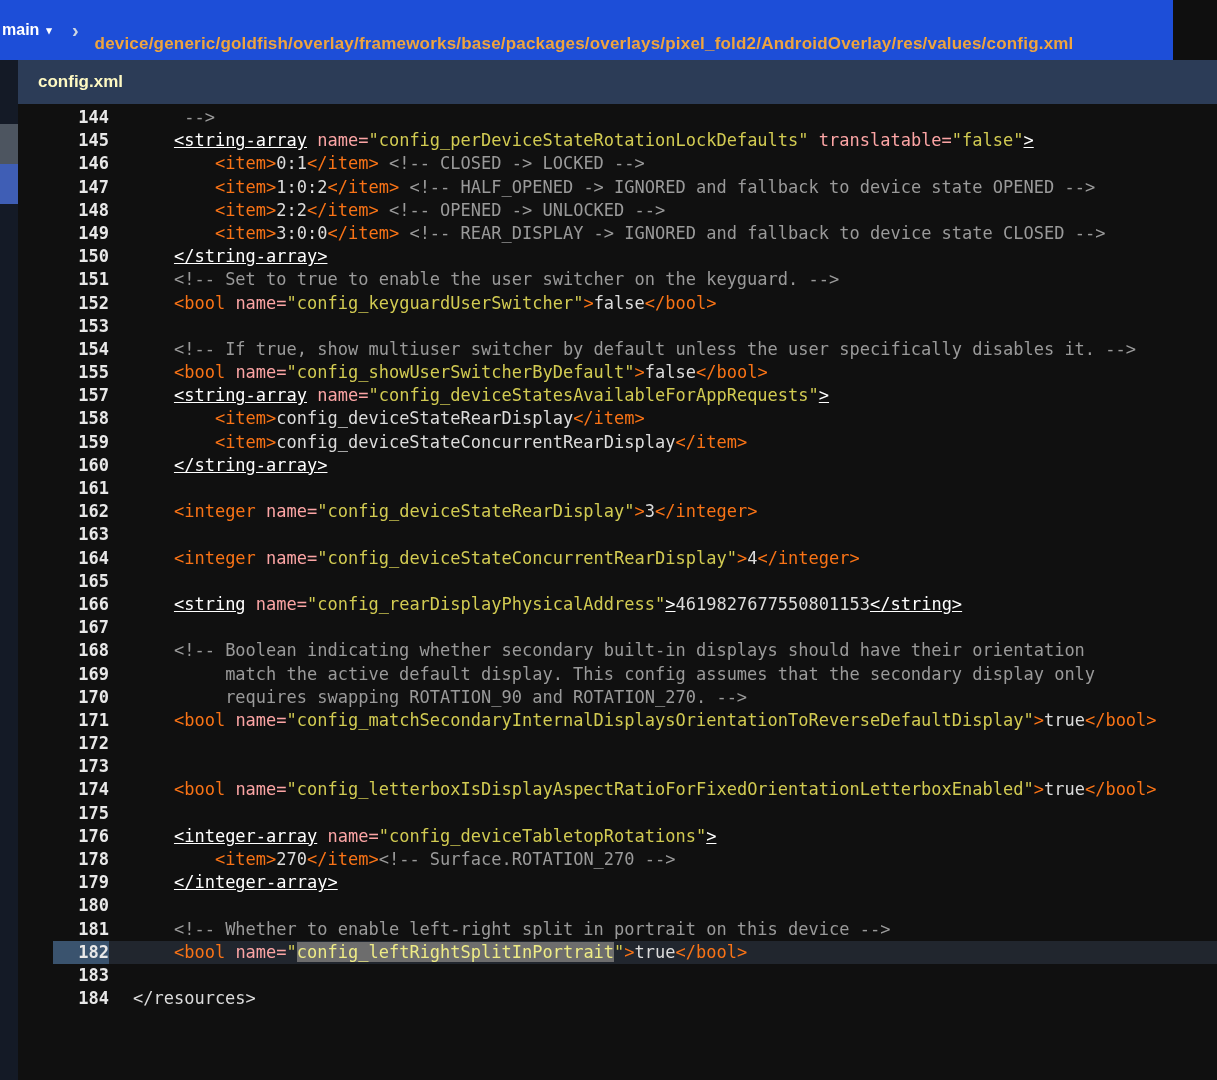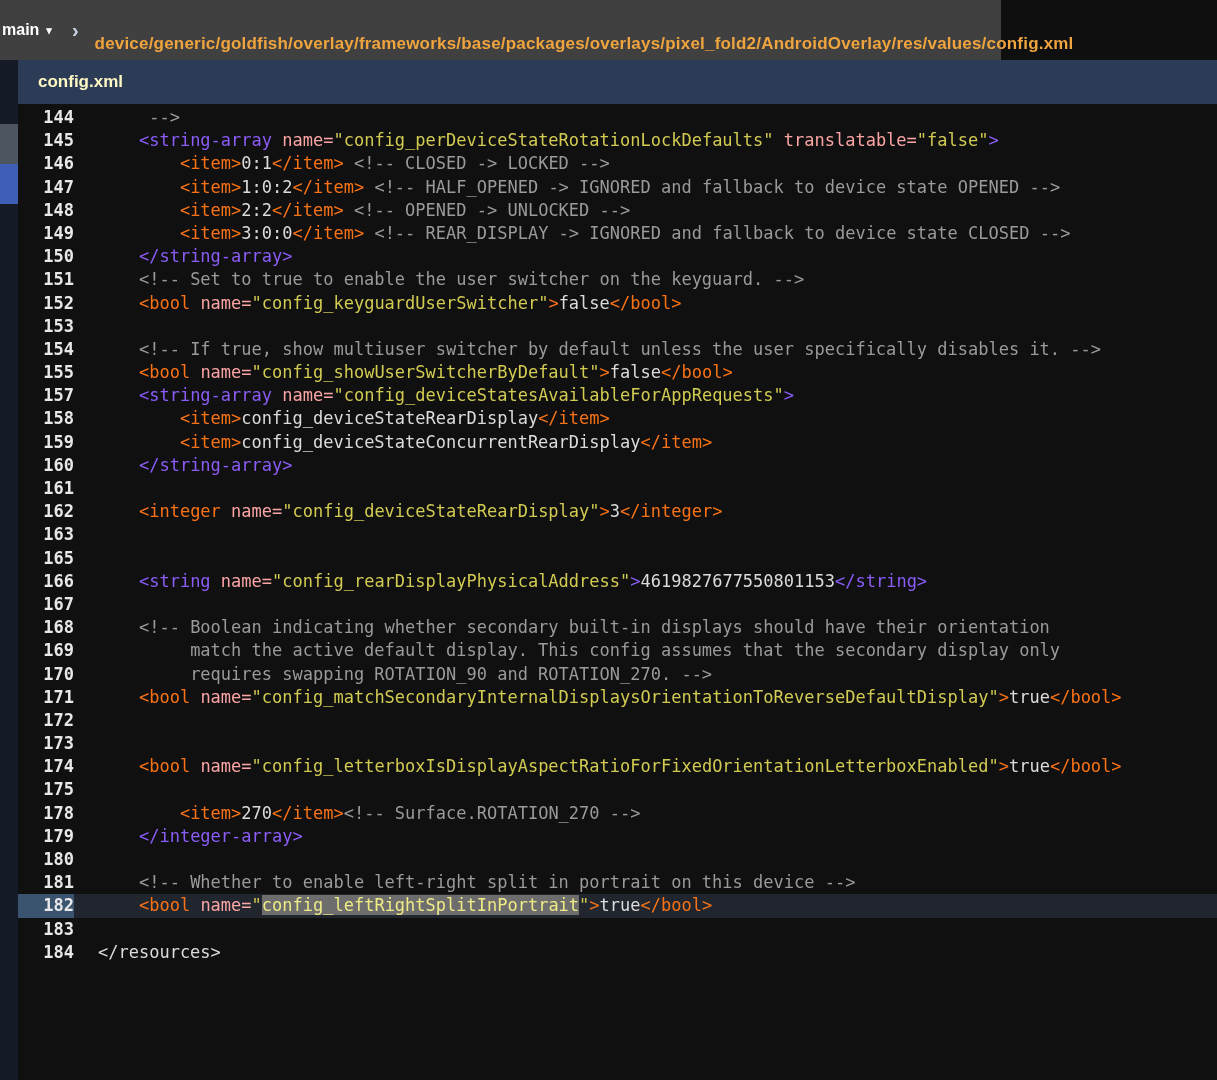--- a/index.html
+++ b/index.html
@@ -1,22 +1,22 @@
 <!DOCTYPE html>
 <html><head>
 <meta charset="utf-8">
 <style>
   * { margin:0; padding:0; box-sizing:border-box; }
   html,body { width:1217px; height:1080px; overflow:hidden; background:#0f0f0f; }
   body { font-family:"Liberation Sans", sans-serif; position:relative; }
 
   
   .topbar {
-    position:absolute; top:0; left:0; width:1001px; height:60px;
-    background:#404040; display:flex; align-items:center; padding-left:2px;
+    position:absolute; top:0; left:0; width:1173px; height:60px;
+    background:#1d4ed8; display:flex; align-items:center; padding-left:2px;
   }
   .branch { color:#ffffff; font-size:16px; font-weight:700; display:flex; align-items:center; cursor:pointer; }
   .caret { color:#ffffff; font-size:11px; margin-left:7px; }
   .chev  { color:#cdd6e2; font-size:20px; font-weight:700; margin:0 16px 0 20px; }
   .path  { color:#efa43e; font-size:17px; font-weight:700; letter-spacing:0.2px; white-space:nowrap;margin-top:27px; }
 
   
   .tabbar {
     position:absolute; top:60px; left:18px; width:1199px; height:44px;
     background:#2c3c57; display:flex; align-items:center;
@@ -25,30 +25,30 @@
 
   
   .rail { position:absolute; top:60px; left:0; width:18px; height:1020px; background:#141a26; }
   .rail .blk1 { position:absolute; top:64px; left:0; width:18px; height:40px; background:#4d5560; }
   .rail .blk2 { position:absolute; top:104px; left:0; width:18px; height:40px; background:#3f5eb5; }
 
   
   .code {
     position:absolute; top:104px; left:18px; width:1199px; height:976px;
     background:#101010; padding-top:2px;
-    font-family:"DejaVu Sans Mono", monospace; font-size:17px;
+    font-family:"DejaVu Sans Mono", monospace; font-size:17px;padding-left:35px;
   }
   .line { display:flex; height:23.2px; line-height:23.2px; white-space:pre; }
   .gut  {
     width:56px; flex:0 0 56px; text-align:right; color:#e8e8e8;
     font-weight:700; cursor:pointer; user-select:none;
   }
   .src  { padding-left:24px; white-space:pre; }
 
-  .tk-g  { color:#8b5cf6; }          
+  .tk-g  { color:#ffffff;text-decoration:underline; }          
   .tk-o  { color:#f97316; }          
   .tk-a  { color:#fca5a5; }          
   .tk-y  { color:#d2cb52; }          
   .tk-p  { color:#dcdcdc; }          
   .tk-cm { color:#9a9a9a; }          
   .tk-hl { color:#efec86; background:#6d6d6d; }  
 
   .line.cur { background:#21262e; }
   .line.cur .gut { background:#3a536e; }
 </style>
@@ -87,31 +87,33 @@
       <div class="line"><span class="gut">153</span><span class="src"></span></div>
       <div class="line"><span class="gut">154</span><span class="src"><span class="tk-p">    </span><span class="tk-cm">&lt;!-- If true, show multiuser switcher by default unless the user specifically disables it. --&gt;</span></span></div>
       <div class="line"><span class="gut">155</span><span class="src"><span class="tk-p">    </span><span class="tk-o">&lt;bool</span><span class="tk-a"> name=</span><span class="tk-y">"config_showUserSwitcherByDefault"</span><span class="tk-o">&gt;</span><span class="tk-p">false</span><span class="tk-o">&lt;/bool&gt;</span></span></div>
       <div class="line"><span class="gut">157</span><span class="src"><span class="tk-p">    </span><span class="tk-g">&lt;string-array</span><span class="tk-a"> name=</span><span class="tk-y">"config_deviceStatesAvailableForAppRequests"</span><span class="tk-g">&gt;</span></span></div>
       <div class="line"><span class="gut">158</span><span class="src"><span class="tk-p">        </span><span class="tk-o">&lt;item&gt;</span><span class="tk-p">config_deviceStateRearDisplay</span><span class="tk-o">&lt;/item&gt;</span></span></div>
       <div class="line"><span class="gut">159</span><span class="src"><span class="tk-p">        </span><span class="tk-o">&lt;item&gt;</span><span class="tk-p">config_deviceStateConcurrentRearDisplay</span><span class="tk-o">&lt;/item&gt;</span></span></div>
       <div class="line"><span class="gut">160</span><span class="src"><span class="tk-p">    </span><span class="tk-g">&lt;/string-array&gt;</span></span></div>
       <div class="line"><span class="gut">161</span><span class="src"></span></div>
       <div class="line"><span class="gut">162</span><span class="src"><span class="tk-p">    </span><span class="tk-o">&lt;integer</span><span class="tk-a"> name=</span><span class="tk-y">"config_deviceStateRearDisplay"</span><span class="tk-o">&gt;</span><span class="tk-p">3</span><span class="tk-o">&lt;/integer&gt;</span></span></div>
       <div class="line"><span class="gut">163</span><span class="src"></span></div>
+      <div class="line"><span class="gut">164</span><span class="src"><span class="tk-p">    </span><span class="tk-o">&lt;integer</span><span class="tk-a"> name=</span><span class="tk-y">"config_deviceStateConcurrentRearDisplay"</span><span class="tk-o">&gt;</span><span class="tk-p">4</span><span class="tk-o">&lt;/integer&gt;</span></span></div>
       <div class="line"><span class="gut">165</span><span class="src"></span></div>
       <div class="line"><span class="gut">166</span><span class="src"><span class="tk-p">    </span><span class="tk-g">&lt;string</span><span class="tk-a"> name=</span><span class="tk-y">"config_rearDisplayPhysicalAddress"</span><span class="tk-g">&gt;</span><span class="tk-p">4619827677550801153</span><span class="tk-g">&lt;/string&gt;</span></span></div>
       <div class="line"><span class="gut">167</span><span class="src"></span></div>
       <div class="line"><span class="gut">168</span><span class="src"><span class="tk-p">    </span><span class="tk-cm">&lt;!-- Boolean indicating whether secondary built-in displays should have their orientation</span></span></div>
       <div class="line"><span class="gut">169</span><span class="src"><span class="tk-p">         </span><span class="tk-cm">match the active default display. This config assumes that the secondary display only</span></span></div>
       <div class="line"><span class="gut">170</span><span class="src"><span class="tk-p">         </span><span class="tk-cm">requires swapping ROTATION_90 and ROTATION_270. --&gt;</span></span></div>
       <div class="line"><span class="gut">171</span><span class="src"><span class="tk-p">    </span><span class="tk-o">&lt;bool</span><span class="tk-a"> name=</span><span class="tk-y">"config_matchSecondaryInternalDisplaysOrientationToReverseDefaultDisplay"</span><span class="tk-o">&gt;</span><span class="tk-p">true</span><span class="tk-o">&lt;/bool&gt;</span></span></div>
       <div class="line"><span class="gut">172</span><span class="src"></span></div>
       <div class="line"><span class="gut">173</span><span class="src"><span class="tk-p">    </span></span></div>
       <div class="line"><span class="gut">174</span><span class="src"><span class="tk-p">    </span><span class="tk-o">&lt;bool</span><span class="tk-a"> name=</span><span class="tk-y">"config_letterboxIsDisplayAspectRatioForFixedOrientationLetterboxEnabled"</span><span class="tk-o">&gt;</span><span class="tk-p">true</span><span class="tk-o">&lt;/bool&gt;</span></span></div>
       <div class="line"><span class="gut">175</span><span class="src"></span></div>
+      <div class="line"><span class="gut">176</span><span class="src"><span class="tk-p">    </span><span class="tk-g">&lt;integer-array</span><span class="tk-a"> name=</span><span class="tk-y">"config_deviceTabletopRotations"</span><span class="tk-g">&gt;</span></span></div>
       <div class="line"><span class="gut">178</span><span class="src"><span class="tk-p">        </span><span class="tk-o">&lt;item&gt;</span><span class="tk-p">270</span><span class="tk-o">&lt;/item&gt;</span><span class="tk-cm">&lt;!-- Surface.ROTATION_270 --&gt;</span></span></div>
       <div class="line"><span class="gut">179</span><span class="src"><span class="tk-p">    </span><span class="tk-g">&lt;/integer-array&gt;</span></span></div>
       <div class="line"><span class="gut">180</span><span class="src"></span></div>
       <div class="line"><span class="gut">181</span><span class="src"><span class="tk-p">    </span><span class="tk-cm">&lt;!-- Whether to enable left-right split in portrait on this device --&gt;</span></span></div>
       <div class="line cur"><span class="gut">182</span><span class="src"><span class="tk-p">    </span><span class="tk-o">&lt;bool</span><span class="tk-a"> name=</span><span class="tk-y">"</span><span class="tk-hl">config_leftRightSplitInPortrait</span><span class="tk-y">"</span><span class="tk-o">&gt;</span><span class="tk-p">true</span><span class="tk-o">&lt;/bool&gt;</span></span></div>
       <div class="line"><span class="gut">183</span><span class="src"></span></div>
       <div class="line"><span class="gut">184</span><span class="src"><span class="tk-p">&lt;/resources&gt;</span></span></div>
     </div>
 </div>
 

